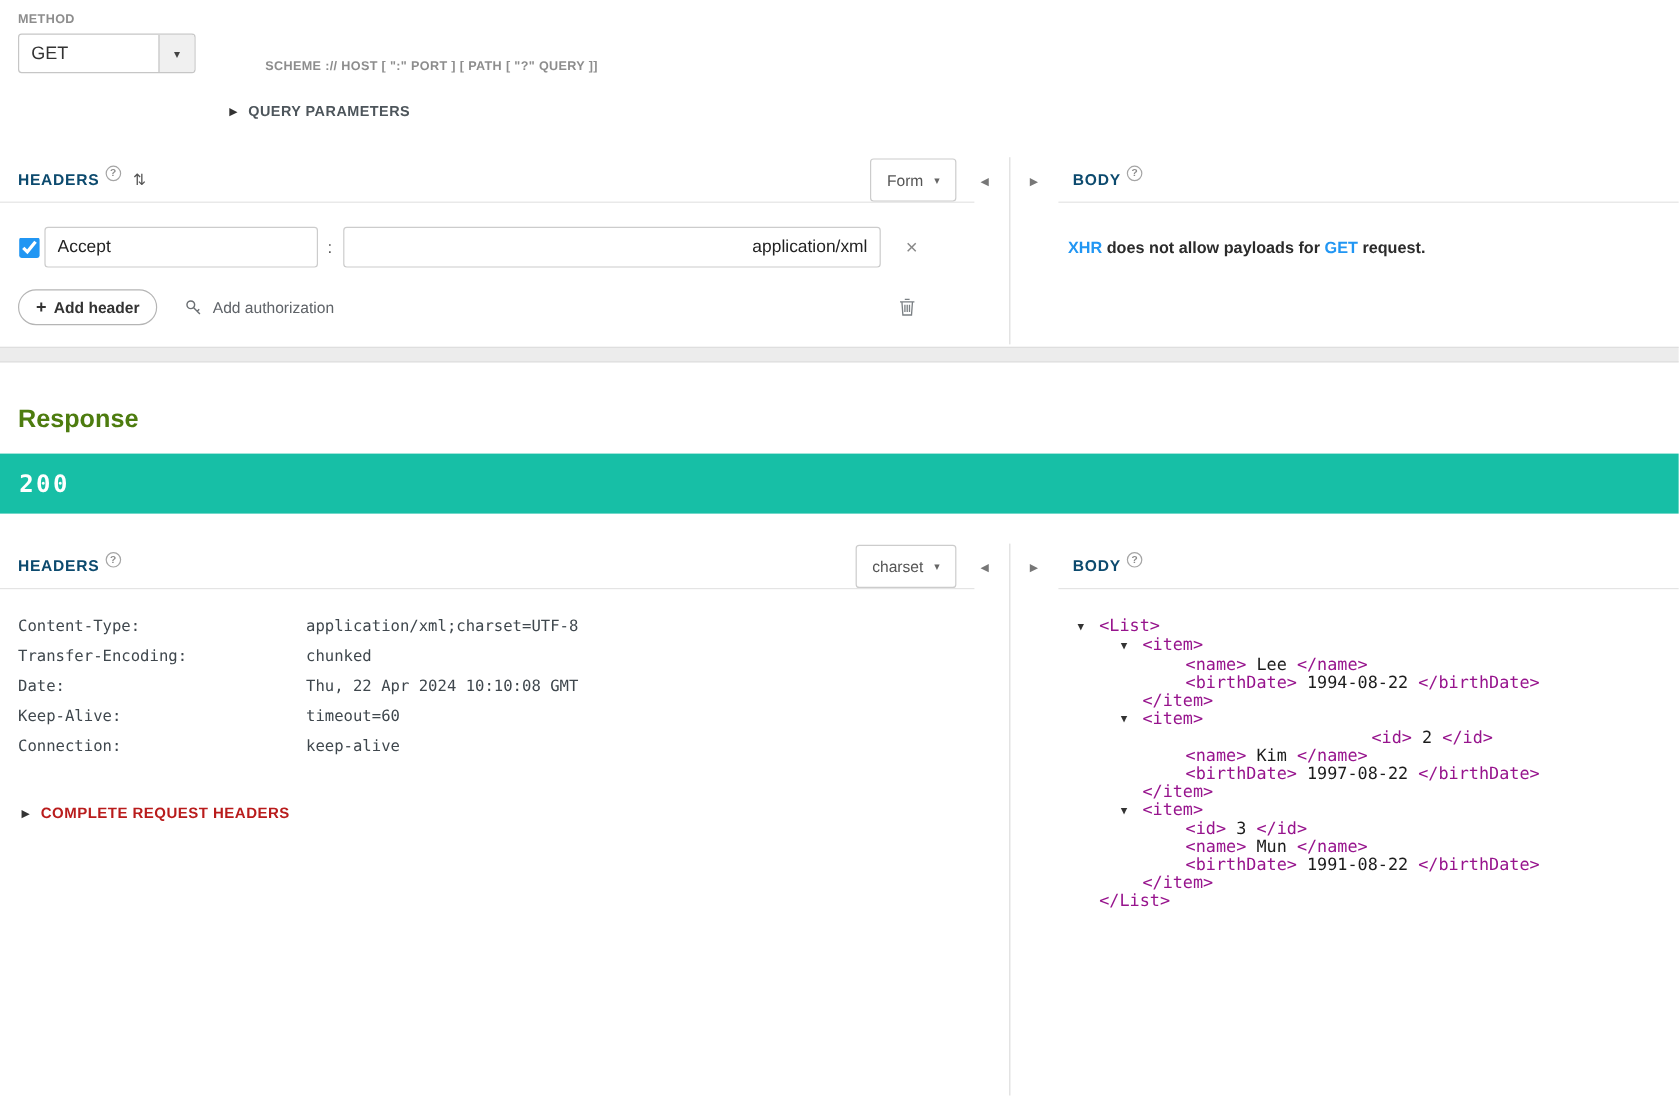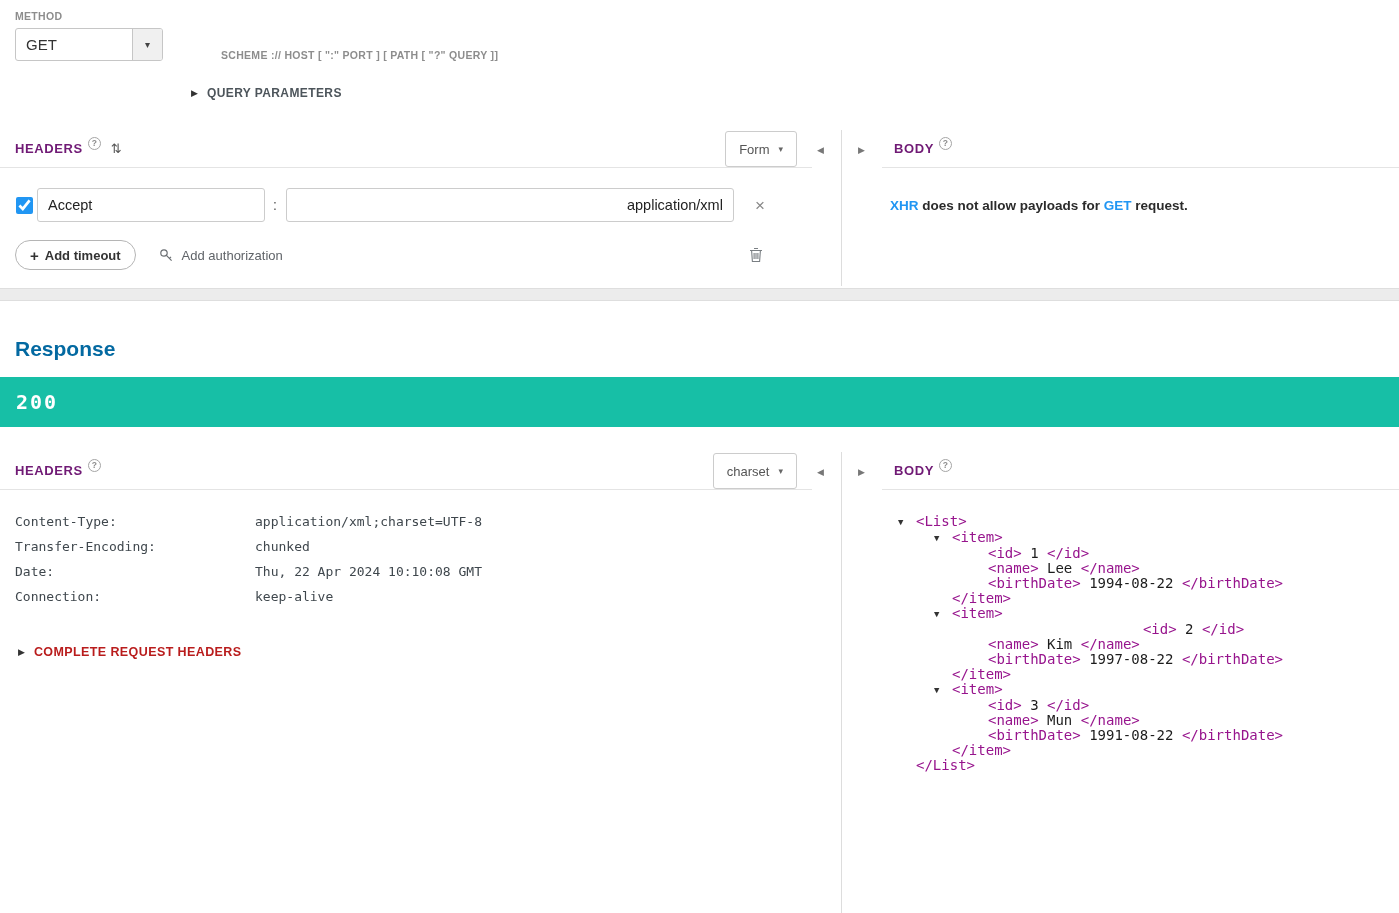--- a/index.html
+++ b/index.html
@@ -33,21 +33,21 @@
   .split .left{width:812px;flex:none;}
   .divider-col{width:58px;flex:none;position:relative;}
   .divider-col::before{content:"";position:absolute;left:50%;top:0;bottom:0;width:1px;background:#ddd;}
   .pane-arrow{position:absolute;top:15px;font-size:9px;color:#777;cursor:pointer;}
   .pa-left{left:5px;}
   .pa-right{right:5px;}
   .split .right{flex:1;min-width:0;padding-left:12px;}
 
   .panel-head{height:38px;display:flex;align-items:center;border-bottom:1px solid #e4e4e4;padding-left:15px;}
   .right .panel-head{padding-left:12px;}
-  .panel-title{font-size:13px;font-weight:700;color:#701a75;letter-spacing:.6px;}
+  .panel-title{font-size:13px;font-weight:700;color:#0c4a6e;letter-spacing:.6px;}
   .help-icon{width:13px;height:13px;flex:none;border:1px solid #a5a5a5;border-radius:50%;color:#8b8b8b;font-size:8.5px;line-height:11px;text-align:center;margin:-10px 0 0 5px;cursor:pointer;font-weight:700;}
   .sort-icon{margin-left:10px;font-size:13px;color:#555;cursor:pointer;}
   .mode-btn{margin-left:auto;margin-right:15px;height:36px;margin-bottom:-1px;background:#fff;border:1px solid #ccc;border-radius:3px;padding:0 13px;display:flex;align-items:center;gap:9px;font-size:13px;color:#555;font-family:inherit;cursor:pointer;}
   .mode-btn .caret{font-size:9px;color:#666;}
 
   .hdr-row{margin:20px 0 0 16px;display:flex;align-items:center;}
   .hdr-check{width:17px;height:17px;accent-color:var(--accent);flex:none;cursor:pointer;}
   .hdr-name{width:228px;margin-left:4px;}
   .hdr-name,.hdr-value{height:34px;border:1px solid #ccc;border-radius:3px;padding:0 10px;font-size:14.5px;color:#222;font-family:inherit;background:#fff;}
   .colon{margin:0 9px 0 8px;color:#555;font-size:14px;}
@@ -59,21 +59,21 @@
   .pill .plus{font-size:15px;font-weight:700;}
   .auth-link{margin-left:23px;display:flex;align-items:center;gap:8px;font-size:13px;color:#5f6368;cursor:pointer;}
   .trash{margin-left:auto;cursor:pointer;display:flex;}
   .request-split .left{padding-bottom:16px;}
 
   .xhr-msg{margin:30px 0 0 8px;font-size:13.5px;font-weight:600;color:#2b2b2b;}
   .msg-link{color:var(--accent);cursor:pointer;}
 
   .section-band{margin-top:2px;height:13px;background:#ececec;border-top:1px solid #dedede;border-bottom:1px solid #dedede;}
 
-  .response-title{margin:36px 0 0 15px;font-size:21px;font-weight:700;color:#0369a1;}
+  .response-title{margin:36px 0 0 15px;font-size:21px;font-weight:700;color:#4d7c0f;}
   .status-bar{margin-top:16px;height:50px;background:var(--status-green);display:flex;align-items:center;padding-left:16px;}
   .status-code{color:#fff;font-family:"DejaVu Sans Mono",monospace;font-size:20px;font-weight:700;letter-spacing:2px;}
 
   .response-split{margin-top:25px;min-height:462px;}
   .resp-headers{margin:19px 0 0 15px;font-family:"DejaVu Sans Mono",monospace;font-size:13px;color:#3f474d;}
   .rh-row{display:flex;height:25px;align-items:center;}
   .rh-name{width:240px;flex:none;}
   .complete-req{margin:36px 0 0 18px;display:inline-flex;align-items:center;gap:9px;cursor:pointer;}
   .complete-req .label{font-size:12.5px;font-weight:700;color:#b91c1c;letter-spacing:.4px;}
 
@@ -127,21 +127,21 @@
         <input type="checkbox" class="hdr-check" checked="true" style="">
         <input type="text" class="hdr-name" value="Accept" style="">
         <span class="colon">:</span>
         <input type="text" class="hdr-value" value="application/xml" style="">
         <span class="remove-x">×</span>
       </div>
 
       <div class="actions-row">
         <button class="pill">
           <span class="plus">+</span>
-          <span>Add timeout</span>
+          <span>Add header</span>
         </button>
         <span class="auth-link">
           <span style="display:flex;">
             <svg width="15" height="15" viewBox="0 0 15 15">
                 <circle cx="5" cy="5" r="3.2" fill="none" stroke="#6b6f73" stroke-width="1.2"></circle>
                 <path d="M7.4 7.4 L12.6 12.6 M10.4 10.4 L12 8.8" fill="none" stroke="#6b6f73" stroke-width="1.2"></path>
               </svg>
           </span>
           <span>Add authorization</span>
         </span>
@@ -198,20 +198,24 @@
           </div>
           <div class="rh-row">
             <span class="rh-name">Transfer-Encoding:</span>
             <span class="rh-value">chunked</span>
           </div>
           <div class="rh-row">
             <span class="rh-name">Date:</span>
             <span class="rh-value">Thu, 22 Apr 2024 10:10:08 GMT</span>
           </div>
           <div class="rh-row">
+            <span class="rh-name">Keep-Alive:</span>
+            <span class="rh-value">timeout=60</span>
+          </div>
+          <div class="rh-row">
             <span class="rh-name">Connection:</span>
             <span class="rh-value">keep-alive</span>
           </div>
         </div>
 
       <div class="complete-req">
         <span class="tri">▶</span>
         <span class="label">COMPLETE REQUEST HEADERS</span>
       </div>
     </div>
@@ -222,21 +226,20 @@
     </div>
 
     <div class="right">
       <div class="panel-head right-head">
         <span class="panel-title">BODY</span>
         <span class="help-icon">?</span>
       </div>
       <div class="xml-tree">
           <div class="tree-line" style="margin-left: 0px;"><span class="tree-toggle">▼</span><span class="xml-tag">&lt;List&gt;</span></div>
           <div class="tree-line" style="margin-left: 36px;"><span class="tree-toggle">▼</span><span class="xml-tag">&lt;item&gt;</span></div>
-          <div class="tree-line" style="margin-left: 72px;"><span class="tree-toggle"></span><span class="xml-tag">&lt;id&gt;</span><span class="xml-text"> 1 </span><span class="xml-tag">&lt;/id&gt;</span></div>
           <div class="tree-line" style="margin-left: 72px;"><span class="tree-toggle"></span><span class="xml-tag">&lt;name&gt;</span><span class="xml-text"> Lee </span><span class="xml-tag">&lt;/name&gt;</span></div>
           <div class="tree-line" style="margin-left: 72px;"><span class="tree-toggle"></span><span class="xml-tag">&lt;birthDate&gt;</span><span class="xml-text"> 1994-08-22 </span><span class="xml-tag">&lt;/birthDate&gt;</span></div>
           <div class="tree-line" style="margin-left: 36px;"><span class="tree-toggle"></span><span class="xml-tag">&lt;/item&gt;</span></div>
           <div class="tree-line" style="margin-left: 36px;"><span class="tree-toggle">▼</span><span class="xml-tag">&lt;item&gt;</span></div>
           <div class="tree-line" style="margin-left: 72px; text-align: center;"><span class="tree-toggle"></span><span class="xml-tag">&lt;id&gt;</span><span class="xml-text"> 2 </span><span class="xml-tag">&lt;/id&gt;</span></div>
           <div class="tree-line" style="margin-left: 72px;"><span class="tree-toggle"></span><span class="xml-tag">&lt;name&gt;</span><span class="xml-text"> Kim </span><span class="xml-tag">&lt;/name&gt;</span></div>
           <div class="tree-line" style="margin-left: 72px;"><span class="tree-toggle"></span><span class="xml-tag">&lt;birthDate&gt;</span><span class="xml-text"> 1997-08-22 </span><span class="xml-tag">&lt;/birthDate&gt;</span></div>
           <div class="tree-line" style="margin-left: 36px;"><span class="tree-toggle"></span><span class="xml-tag">&lt;/item&gt;</span></div>
           <div class="tree-line" style="margin-left: 36px;"><span class="tree-toggle">▼</span><span class="xml-tag">&lt;item&gt;</span></div>
           <div class="tree-line" style="margin-left: 72px;"><span class="tree-toggle"></span><span class="xml-tag">&lt;id&gt;</span><span class="xml-text"> 3 </span><span class="xml-tag">&lt;/id&gt;</span></div>

